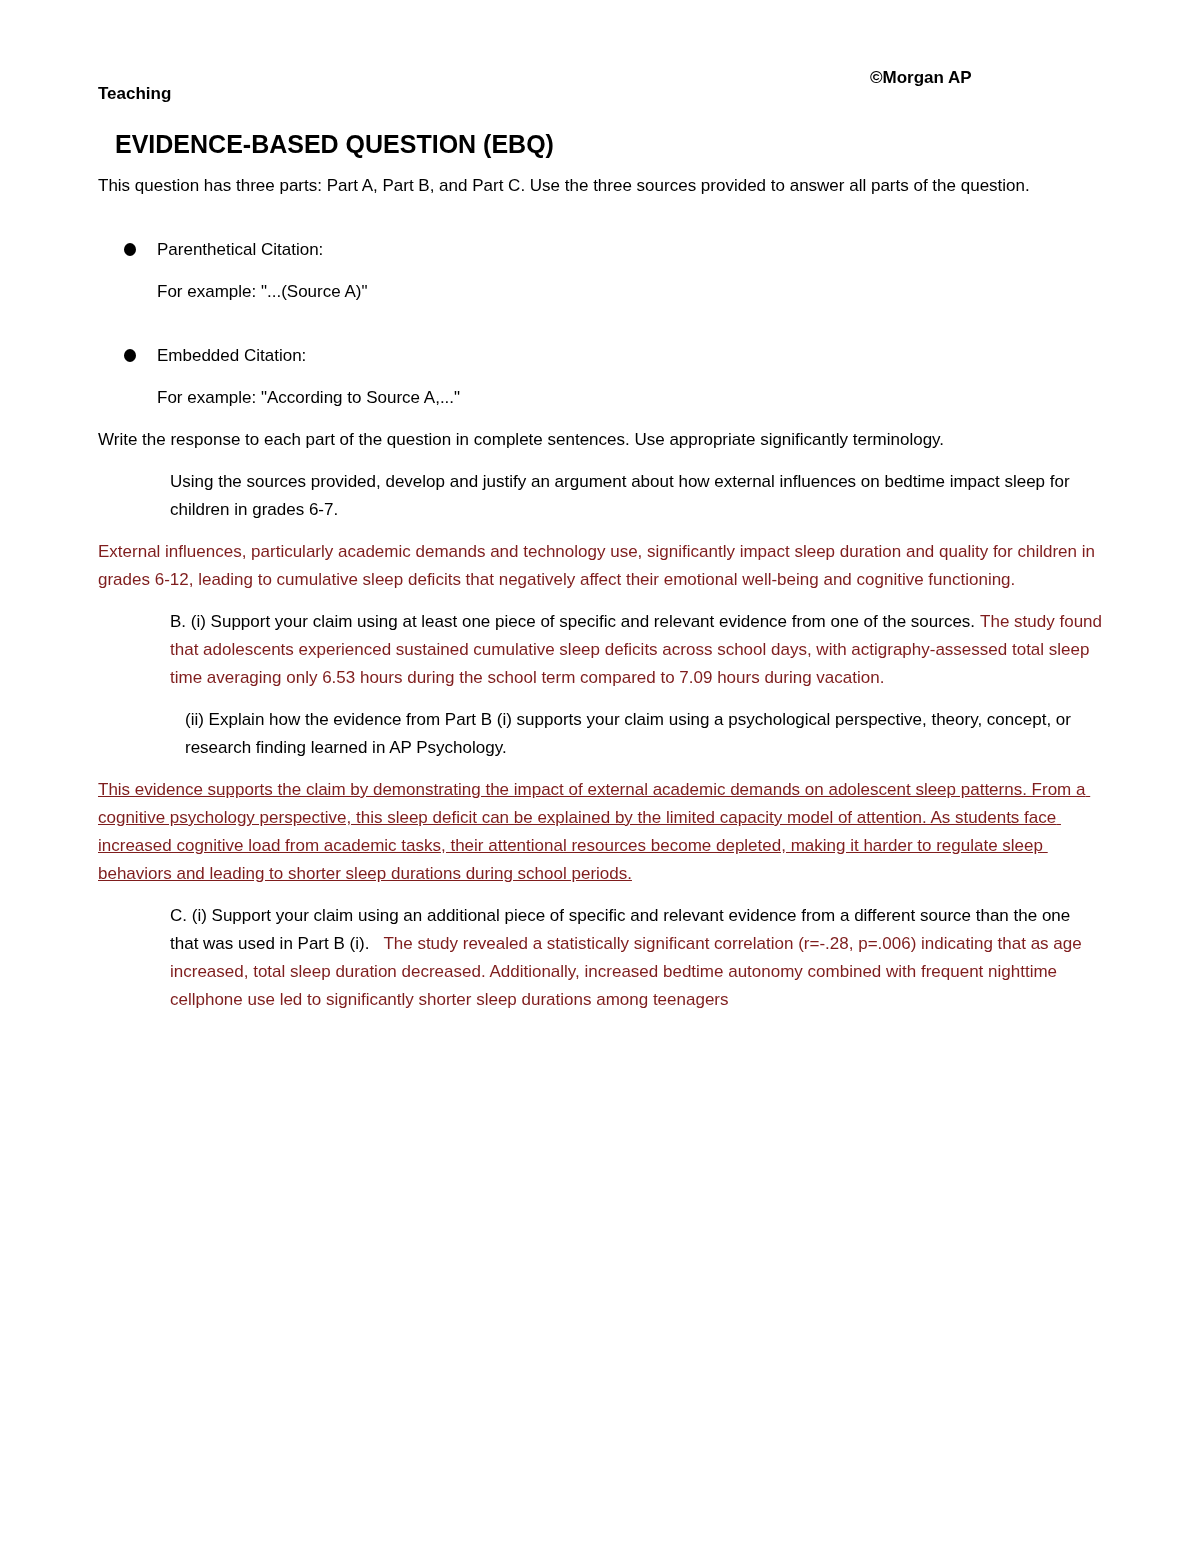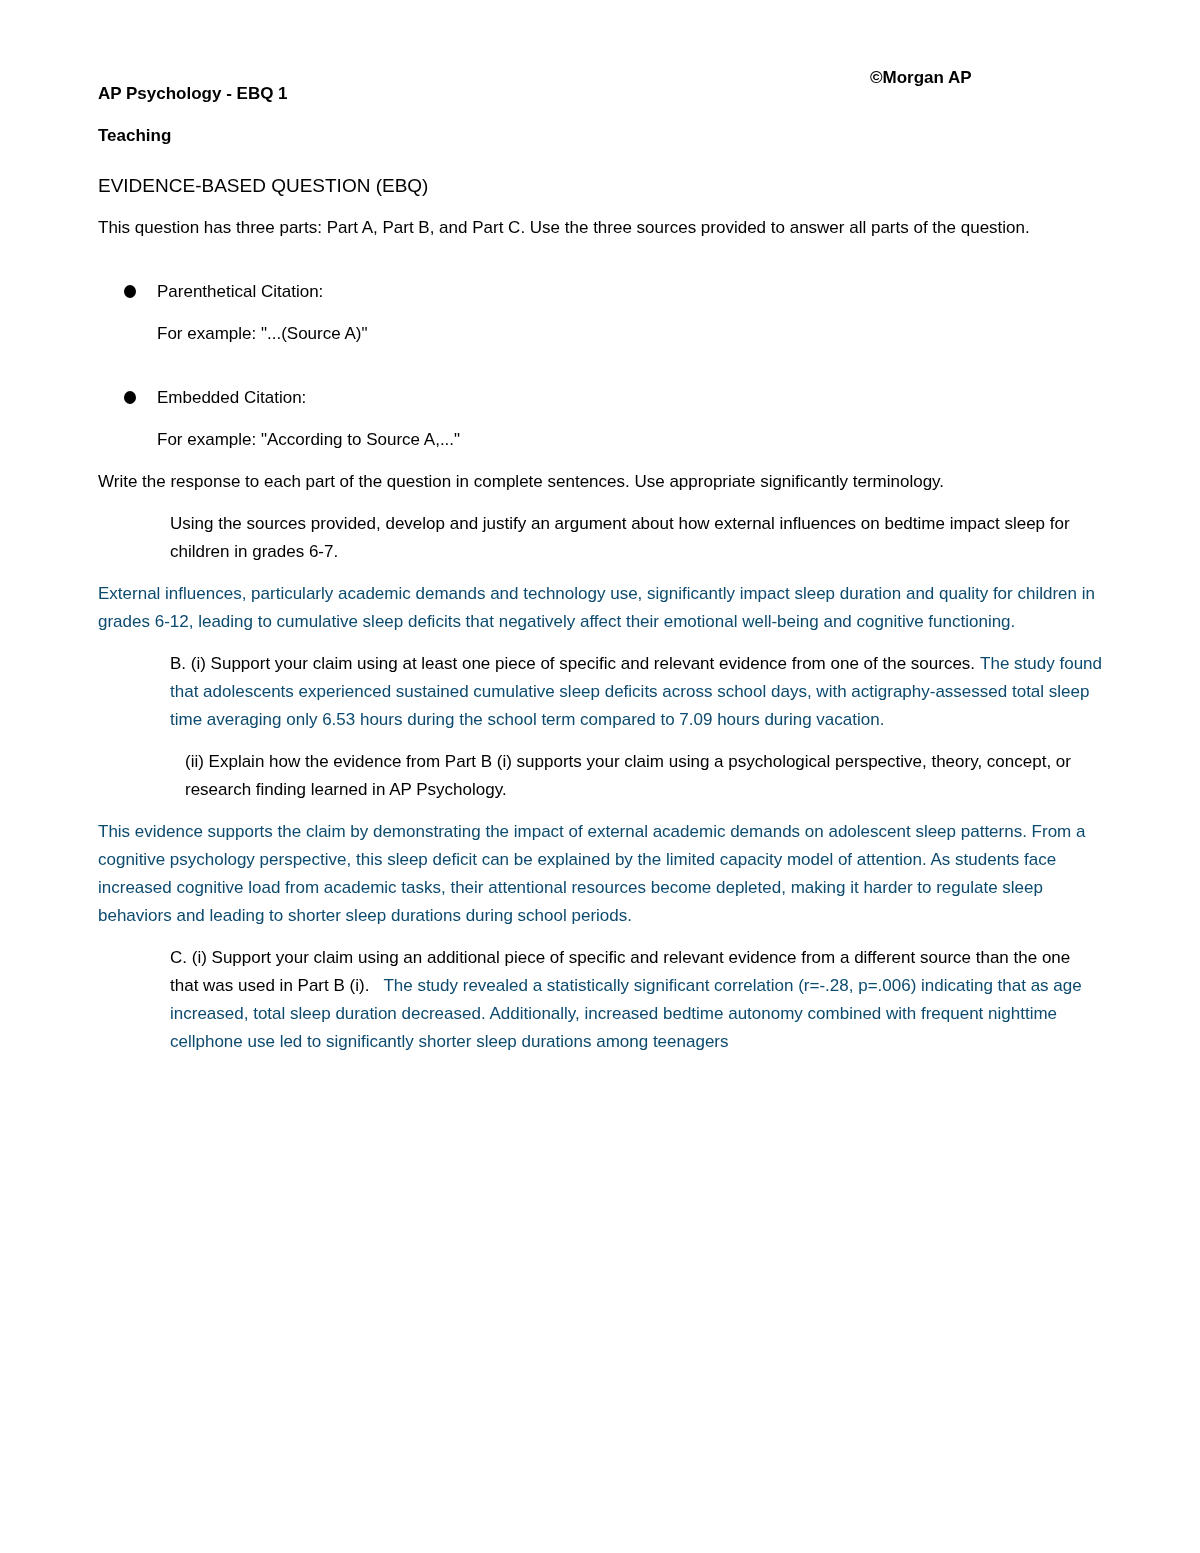--- a/index.html
+++ b/index.html
@@ -29,60 +29,59 @@
     margin: 0;
   }
   .copyright {
     position: absolute;
     left: 870px;
     top: 64px;
     font-weight: bold;
     line-height: 28px;
   }
   .doc-title {
-    font-size: 19px;
-    font-weight: normal;
+    font-size: 25px;
+    font-weight: bold;
     line-height: 28px;
-    margin: 22px 0 0 0;
+    margin: 22px 0 0 17px;
   }
   .m-p2       { margin-top: 12px; }
   .m-example  { margin-top: 24px; }
   .m-bullet2  { margin-top: 24px; }
   .m-partb    { margin-top: 42px; }
-  .m-green-b  { margin-top: 12px; }
+  .m-green-b  { margin-top: 12px; text-decoration: underline; }
   .m-partc    { margin-top: 68px; }
 
   .bullet-row {
     padding-left: 26px;
     margin-top: 36px;
   }
   .bullet-dot {
     display: inline-block;
     width: 12px;
     height: 13px;
     border-radius: 50%;
     background: #000000;
     margin-right: 21px;
     vertical-align: -1px;
   }
   .example  { padding-left: 59px; }
   .indent1  { padding-left: 72px; }
   .indent2  { padding-left: 87px; }
 
-  .green-text { color: #0c4a6e; }
+  .green-text { color: #7f1d1d; }
   .ans-gap-sm { margin-left: 5px; }
   .ans-gap-lg { margin-left: 14px; }
 </style>
 </head>
 <body>
 
 <div class="doc">
 
   <div>
-    <p class="hdr-line">AP Psychology - EBQ 1</p>
     <p class="hdr-line">Teaching</p>
     <div class="copyright">©Morgan AP</div>
   </div>
 
   <h1 class="doc-title">EVIDENCE-BASED QUESTION (EBQ)</h1>
 
   <p>This question has three parts: Part A, Part B, and Part C. Use the three sources provided to answer all parts of the question.</p>
 
 
   <div class="bullet-row">

